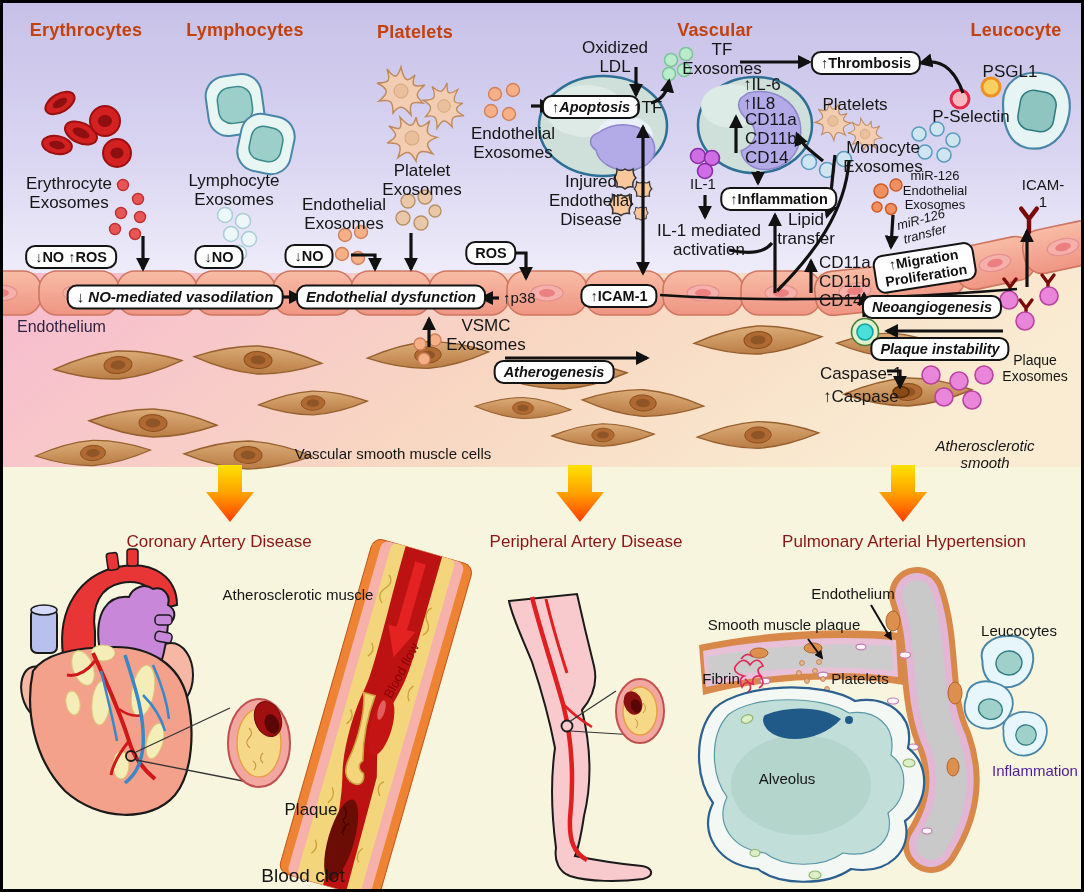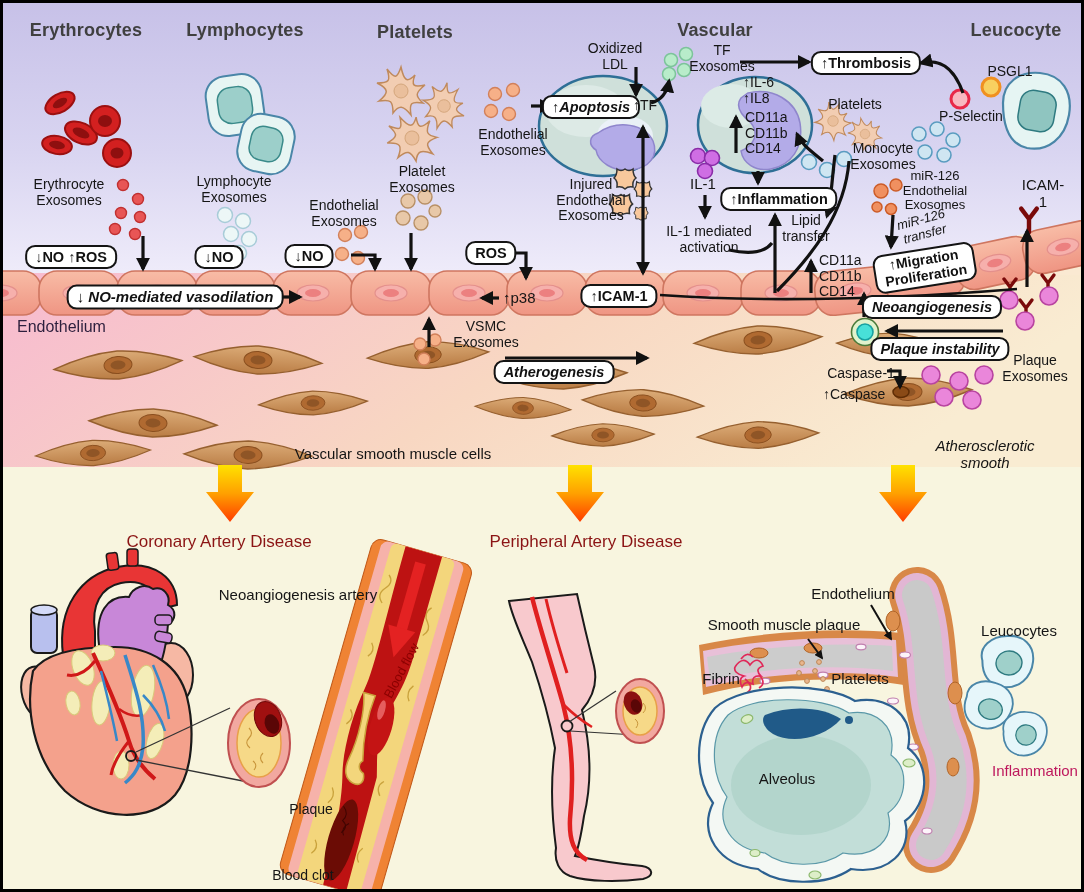--- a/index.html
+++ b/index.html
@@ -1,22 +1,22 @@
 <!DOCTYPE html>
 <html><head>
 <meta charset="utf-8">
 <style>
   html,body{margin:0;padding:0;background:#fff;font-family:"Liberation Sans",sans-serif;}
   #frame{position:relative;width:1084px;height:892px;border:3px solid #000;box-sizing:border-box;overflow:hidden;background:#fff;}
   #art{position:absolute;left:0;top:0;z-index:1;}
   .t{position:absolute;z-index:3;transform:translate(-50%,-50%);text-align:center;color:#151515;
-     font-size:14px;line-height:1.12;white-space:pre-line;}
+     font-size:17px;line-height:1.12;white-space:pre-line;}
   .tl{transform:none;text-align:left;}
   .b{font-weight:normal;}
-  .hd{font-size:18px;font-weight:bold;color:#404040;letter-spacing:.2px;}
+  .hd{font-size:18px;font-weight:bold;color:#c2410c;letter-spacing:.2px;}
   .bx{position:absolute;z-index:2;transform:translate(-50%,-50%);background:#fff;border:2.6px solid #141414;
       border-radius:10px;padding:2px 8px;font-weight:bold;font-size:14.5px;color:#111;
       white-space:pre-line;text-align:center;line-height:1.12;}
   .it{font-style:italic;}
   .dz{position:absolute;z-index:3;transform:translate(-50%,-50%);color:#8b1414;font-size:17px;white-space:nowrap;}
   .sm{font-size:13px;}
   .md{font-size:15px;}
 </style>
 </head>
 <body>
@@ -497,21 +497,21 @@
 Exosomes</div>
 <div class="t" style="left:419px;top:177px">Platelet
 Exosomes</div>
 <div class="t" style="left:510px;top:140px">Endothelial
 Exosomes</div>
 <div class="t" style="left:612px;top:54px">Oxidized
 LDL</div>
 <div class="t tl b" style="left:630px;top:95px">↑TF</div>
 <div class="t" style="left:588px;top:198px">Injured
 Endothelial
-Exosomes</div>
+Disease</div>
 <div class="t" style="left:719px;top:56px">TF
 Exosomes</div>
 <div class="t tl b" style="left:740px;top:72px">↑IL-6
 ↑IL8</div>
 <div class="t tl b" style="left:742px;top:107px">CD11a
 CD11b
 CD14</div>
 <div class="t b md" style="left:700px;top:181px">IL-1</div>
 <div class="t" style="left:706px;top:237px">IL-1 mediated
 activation</div>
@@ -548,30 +548,32 @@
 <div class="bx" style="left:488px;top:250px">ROS</div>
 <div class="bx it" style="left:588px;top:104px">↑Apoptosis</div>
 <div class="bx" style="left:863px;top:60px">↑Thrombosis</div>
 <div class="bx" style="left:776px;top:196px">↑Inflammation</div>
 <div class="bx" style="left:616px;top:293px">↑ICAM-1</div>
 <div class="bx" style="left:922px;top:265px;transform:translate(-50%,-50%) rotate(-9deg);font-size:14px">↑Migration
 Proliferation</div>
 <div class="bx it" style="left:929px;top:304px">Neoangiogenesis</div>
 <div class="bx it" style="left:937px;top:346px">Plaque instability</div>
 <div class="bx it" style="left:172px;top:294px;font-size:15px">↓ NO-mediated vasodilation</div>
+<div class="bx it" style="left:388px;top:294px;font-size:15px">Endothelial dysfunction</div>
 <div class="bx it" style="left:551px;top:369px">Atherogenesis</div>
 
 <div class="dz" style="left:216px;top:539px">Coronary Artery Disease</div>
 <div class="dz" style="left:583px;top:539px">Peripheral Artery Disease</div>
-
-<div class="t md" style="left:295px;top:592px">Neoangiogenesis artery</div>
+<div class="dz" style="left:901px;top:539px">Pulmonary Arterial Hypertension</div>
+
+<div class="t md" style="left:295px;top:592px">Atherosclerotic muscle</div>
 <div class="t sm" style="left:399px;top:668px;transform:translate(-50%,-50%) rotate(-62deg);color:#8b0000">Blood flow</div>
 <div class="t" style="left:308px;top:807px">Plaque</div>
-<div class="t md" style="left:300px;top:873px;font-size:14px">Blood clot</div>
+<div class="t md" style="left:300px;top:873px;font-size:19px">Blood clot</div>
 <div class="t md" style="left:850px;top:591px">Endothelium</div>
 <div class="t md" style="left:781px;top:622px">Smooth muscle plaque</div>
 <div class="t md" style="left:718px;top:676px">Fibrin</div>
 <div class="t md" style="left:857px;top:676px">Platelets</div>
 <div class="t md" style="left:784px;top:776px">Alveolus</div>
 <div class="t md" style="left:1016px;top:628px">Leucocytes</div>
-<div class="t md" style="left:1032px;top:768px;color:#be185d">Inflammation</div>
+<div class="t md" style="left:1032px;top:768px;color:#4c1d95">Inflammation</div>
 
 </div>
 
 </body></html>

